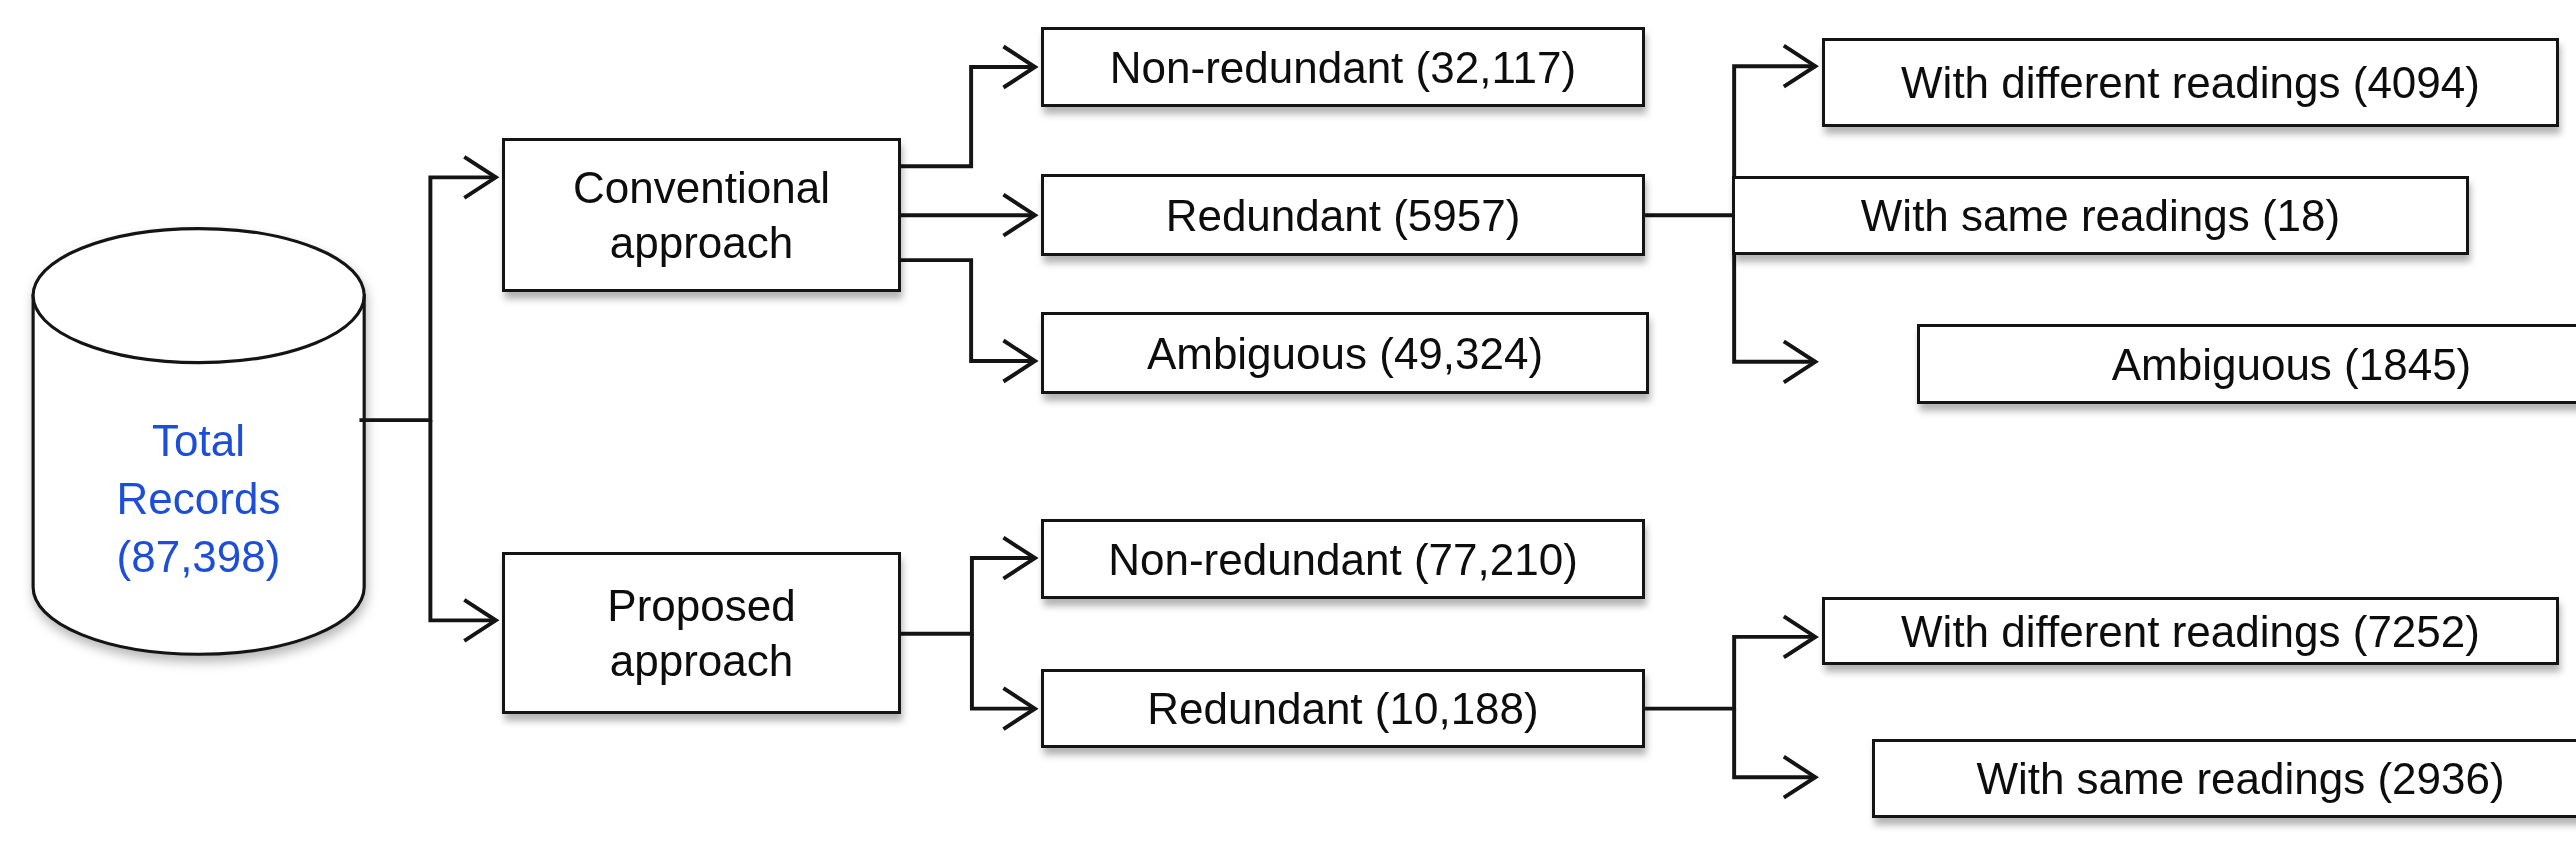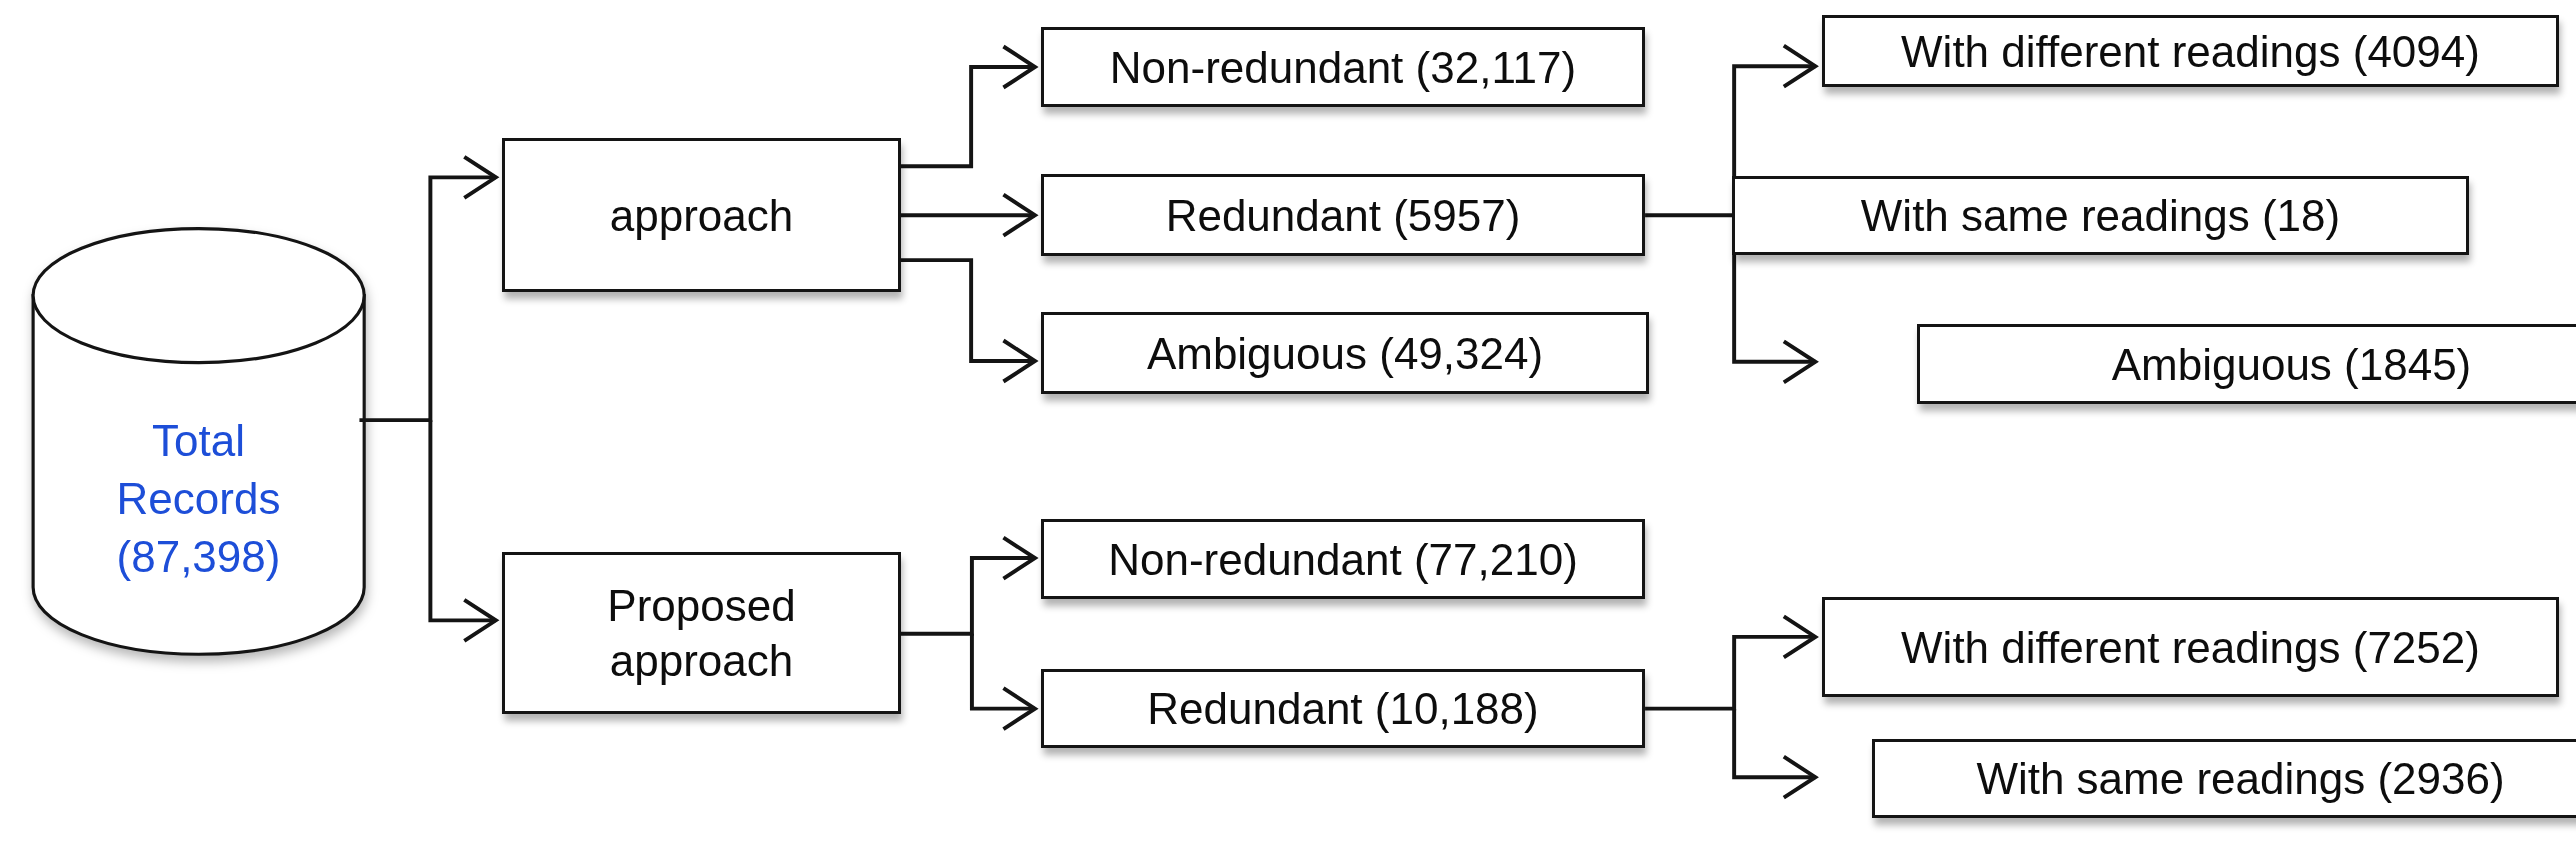--- a/index.html
+++ b/index.html
@@ -101,56 +101,57 @@
     <path d="M 2200 899 V 986 H 2303" fill="none" stroke="#141414" stroke-width="5" marker-end="url(#arrowhead)"></path>
   </svg>
 
   <div class="cyl-label">
     <span class="label">Total</span>
     <span class="label">Records</span>
     <span class="label">(87,398)</span>
   </div>
 
   <div class="node" style="left:502px; top:138px; width:399px; height:154px;">
+    <span class="label">Conventional</span>
     <span class="label">approach</span>
   </div>
 
   <div class="node" style="left:502px; top:552px; width:399px; height:162px;">
     <span class="label">Proposed</span>
     <span class="label">approach</span>
   </div>
 
   <div class="node" style="left:1041px; top:27px; width:604px; height:80px;">
     <span class="label">Non-redundant (32,117)</span>
   </div>
   <div class="node" style="left:1041px; top:174px; width:604px; height:82px;">
     <span class="label">Redundant (5957)</span>
   </div>
   <div class="node" style="left:1041px; top:312px; width:608px; height:82px;">
     <span class="label">Ambiguous (49,324)</span>
   </div>
 
-  <div class="node" style="left:1822px; top:15px; width:737px; height:72px;">
+  <div class="node" style="left:1822px; top:38px; width:737px; height:89px;">
     <span class="label">With different readings (4094)</span>
   </div>
   <div class="node" style="left:1732px; top:176px; width:737px; height:79px;">
     <span class="label">With same readings (18)</span>
   </div>
   <div class="node" style="left:1917px; top:324px; width:737px; height:80px;padding-left:12px;">
     <span class="label">Ambiguous (1845)</span>
   </div>
 
   <div class="node" style="left:1041px; top:519px; width:604px; height:80px;">
     <span class="label">Non-redundant (77,210)</span>
   </div>
   <div class="node" style="left:1041px; top:669px; width:604px; height:79px;">
     <span class="label">Redundant (10,188)</span>
   </div>
 
-  <div class="node" style="left:1822px; top:597px; width:737px; height:100px;">
+  <div class="node" style="left:1822px; top:597px; width:737px; height:68px;">
     <span class="label">With different readings (7252)</span>
   </div>
   <div class="node" style="left:1872px; top:739px; width:737px; height:79px;">
     <span class="label">With same readings (2936)</span>
   </div>
 
 </div>
 
 
 </body></html>

